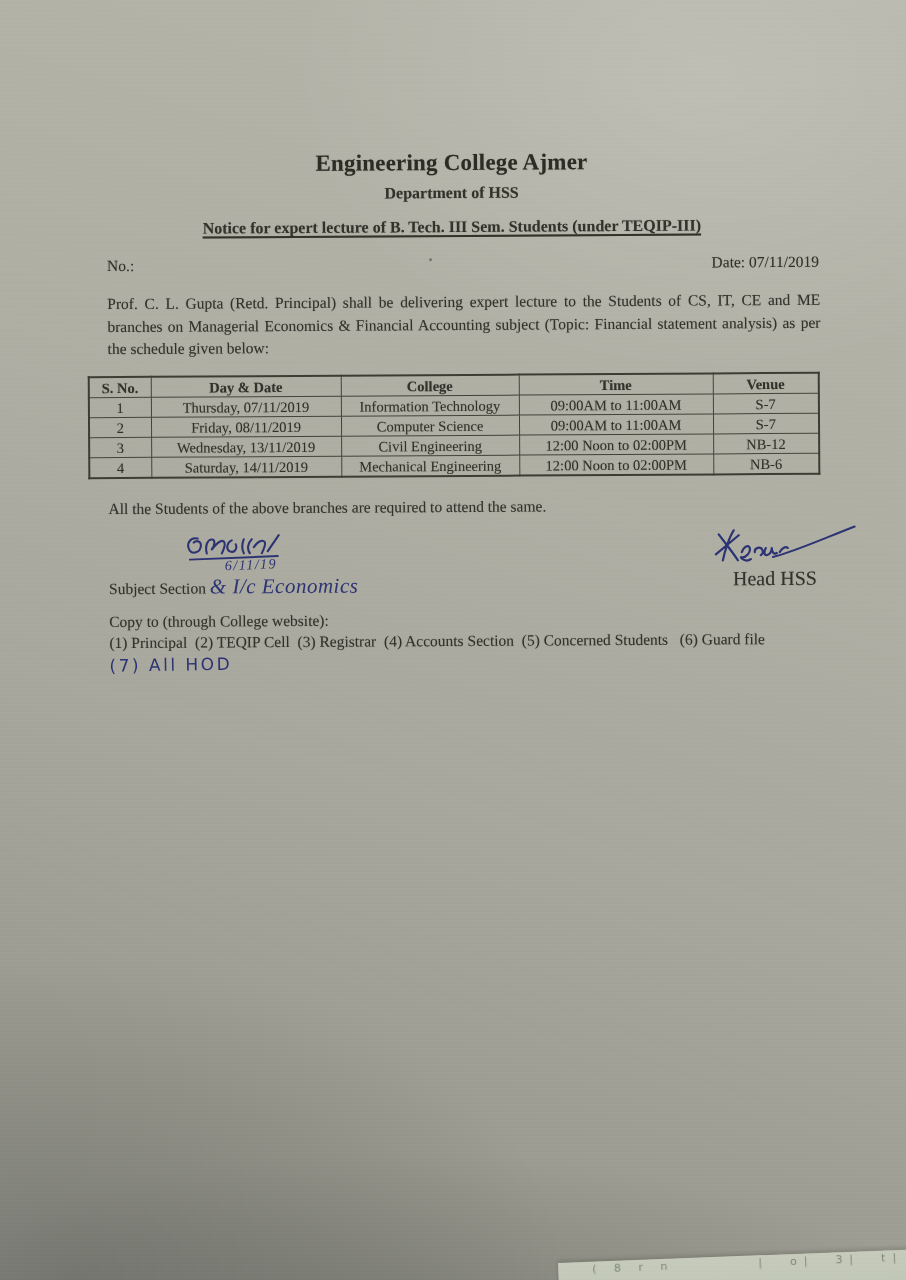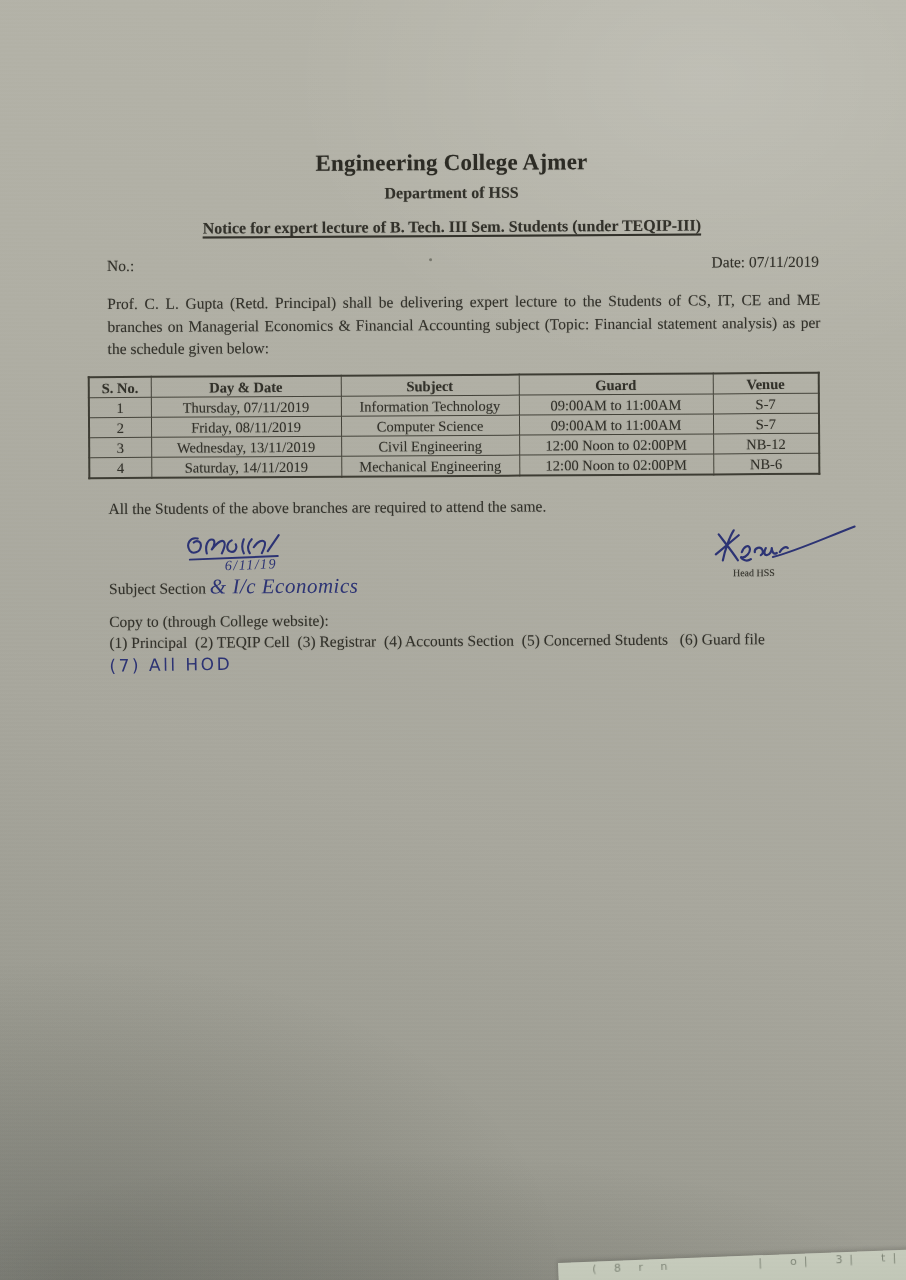--- a/index.html
+++ b/index.html
@@ -38,21 +38,21 @@
   .c0{width:62px;}.c1{width:190px;}.c2{width:178px;}.c3{width:194px;}.c4{width:106px;}
 
   .attendance{top:498px;left:108px;font-size:15.5px;}
 
   .ink{color:#2c3374;}
   .sig-left{top:527px;left:181px;}
   .sig-date{top:556px;left:224px;font-size:14px;letter-spacing:1.5px;transform:rotate(-2deg);font-style:italic;}
   .sig-left-label{top:573px;left:108px;font-size:15.5px;}
   .hand-desig{font-style:italic;font-size:21px;letter-spacing:.5px;}
   .sig-right{top:524px;left:708px;}
-  .sig-right-label{top:569px;left:732px;font-size:10px;}
+  .sig-right-label{top:569px;left:732px;font-size:20px;}
 
   .copy-heading{top:611px;left:108px;font-size:15.5px;}
   .copy-items{top:632px;left:108px;width:712px;font-size:15.5px;white-space:pre-wrap;}
   .copy-hand{top:653px;left:108px;font-size:17px;letter-spacing:2.5px;transform:rotate(-.6deg);font-family:"DejaVu Sans",sans-serif;}
 
   .speck{top:258px;left:430px;width:3px;height:3px;border-radius:50%;background:rgba(60,60,52,.5);}
 
   .under-sheet{position:absolute;left:558px;top:1263px;width:430px;height:70px;
     background:linear-gradient(180deg,#c6cbbc,#bcc2b2);transform:rotate(-2.2deg);transform-origin:left top;
     box-shadow:0 -2px 4px rgba(20,22,16,0.18);}
@@ -82,22 +82,22 @@
           <col class="c0">
           <col class="c1">
           <col class="c2">
           <col class="c3">
           <col class="c4">
         </colgroup>
       <thead>
         <tr>
           <th>S. No.</th>
           <th>Day &amp; Date</th>
-          <th>Subject</th>
-          <th>Guard</th>
+          <th>College</th>
+          <th>Time</th>
           <th>Venue</th>
         </tr>
       </thead>
       <tbody>
         <tr>
           <td>1</td>
           <td>Thursday, 07/11/2019</td>
           <td>Information Technology</td>
           <td>09:00AM to 11:00AM</td>
           <td>S-7</td>

